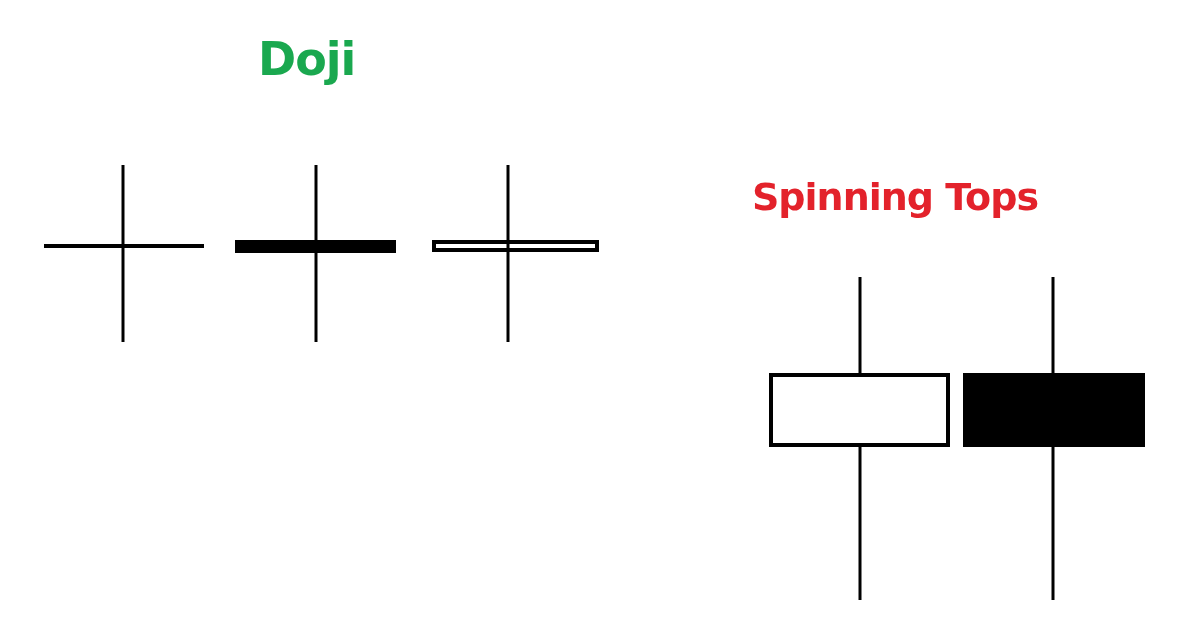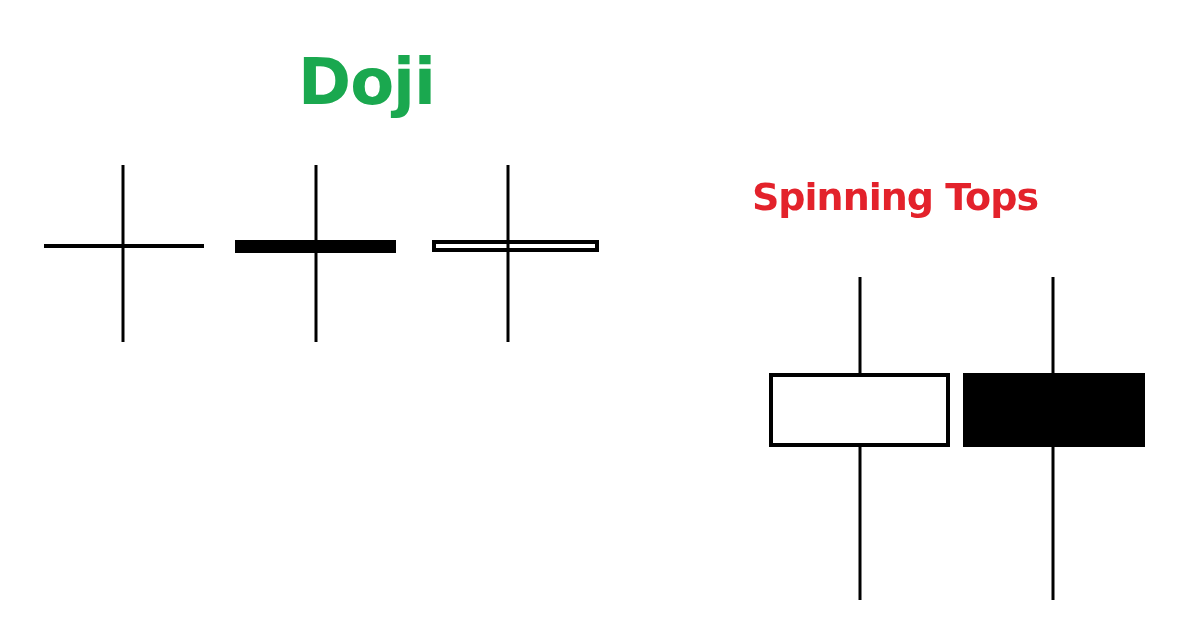--- a/index.html
+++ b/index.html
@@ -1,18 +1,18 @@
 <!DOCTYPE html>
 <html><head>
   <meta charset="utf-8">
   <style>
     html, body { margin: 0; padding: 0; background: #ffffff; }
     body { width: 1200px; height: 630px; position: relative; overflow: hidden; font-family: "DejaVu Sans", sans-serif; }
     .title { position: absolute; font-weight: bold; white-space: nowrap; line-height: 1; }
-    #doji-title { left: 258px; top: 50px; font-size: 64px; letter-spacing: -1px; margin-left: 40px; }
+    #doji-title { left: 258px; top: 36px; font-size: 46px; letter-spacing: -1px; }
     #spin-title { left: 752px; top: 178px; font-size: 38px; letter-spacing: -1px; }
     svg { position: absolute; left: 0; top: 0; }
   </style>
 </head>
 <body>
 
 <div id="doji-title" class="title" style="color: rgb(26, 168, 79);">Doji</div>
 <div id="spin-title" class="title" style="color: rgb(227, 34, 43);">Spinning Tops</div>
 
 <svg id="canvas" width="1200" height="630" viewBox="0 0 1200 630">

